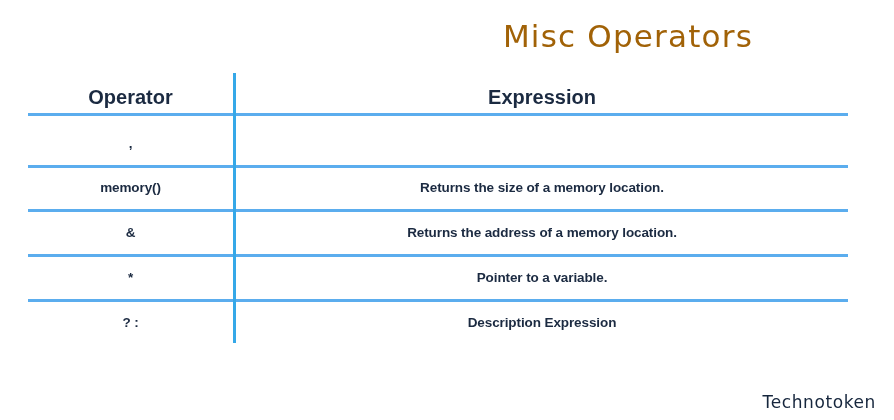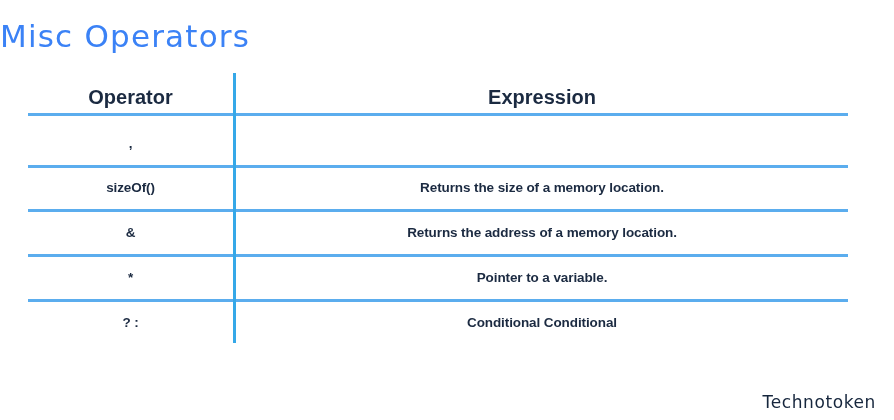--- a/index.html
+++ b/index.html
@@ -15,26 +15,26 @@
     font-family: "Liberation Sans", sans-serif;
     -webkit-font-smoothing: antialiased;
   }
 
   
   .title {
     position: absolute;
     top: 18px;
     left: 0;
     width: 753px;
-    text-align: left;
+    text-align: right;
     font-family: "DejaVu Sans", sans-serif;
     font-size: 31px;
     font-weight: 400;
     letter-spacing: 1.2px;
-    color: #3b82f6;
+    color: #a16207;
     white-space: nowrap;
   }
 
   
   .table {
     position: absolute;
     left: 28px;
     top: 73px;
     width: 820px;
     height: 270px;
@@ -118,27 +118,27 @@
   <div class="hrule r3"></div>
   <div class="hrule r4"></div>
 
   <div class="vrule"></div>
 
   <div class="cell head col-op">Operator</div>
   <div class="cell head col-desc">Expression</div>
 
   <div class="cell body-cell b0 col-op op-symbol">,</div>
 
-  <div class="cell body-cell b1 col-op op-symbol">sizeOf()</div>
+  <div class="cell body-cell b1 col-op op-symbol">memory()</div>
   <div class="cell body-cell b1 col-desc">Returns the size of a memory location.</div>
 
   <div class="cell body-cell b2 col-op op-symbol">&amp;</div>
   <div class="cell body-cell b2 col-desc">Returns the address of a memory location.</div>
 
   <div class="cell body-cell b3 col-op op-symbol">*</div>
   <div class="cell body-cell b3 col-desc">Pointer to a variable.</div>
 
   <div class="cell body-cell b4 col-op op-symbol">? :</div>
-  <div class="cell body-cell b4 col-desc">Conditional Conditional</div>
+  <div class="cell body-cell b4 col-desc">Description Expression</div>
 
 </div>
 
 <div class="watermark">Technotoken</div>
 
 </body></html>

